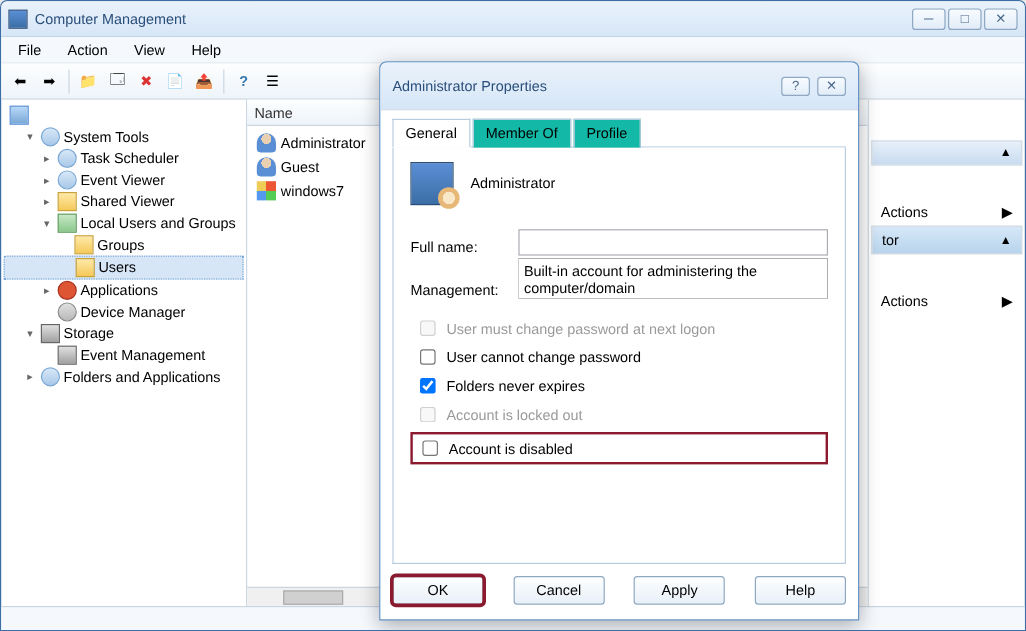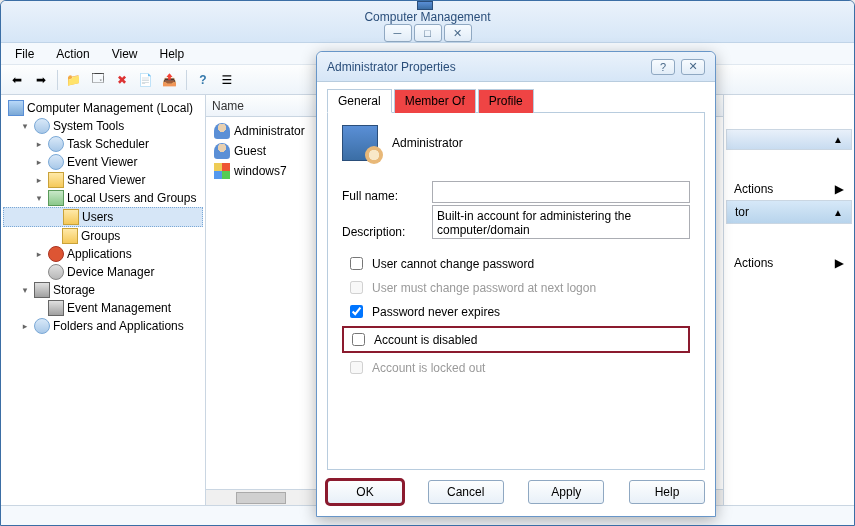--- a/index.html
+++ b/index.html
@@ -1,20 +1,20 @@
 <!DOCTYPE html>
 <html><head>
 <meta charset="utf-8">
 <style>
 * { box-sizing: border-box; font-family: "Segoe UI", Tahoma, sans-serif; font-size: 12px; }
 body { margin: 0; padding: 0; background: #fff; }
 
 
 .main-window { width: 855px; height: 526px; border: 1px solid #3b6ea5; border-radius: 6px 6px 0 0; background: #fff; position: relative; display: flex; flex-direction: column; overflow: hidden; box-shadow: 0 0 8px rgba(0,0,0,0.3); }
-.titlebar { height: 42px; background: linear-gradient(#eaf2fb, #d6e6f7); display: flex; align-items: center; padding: 0 6px; border-bottom: 1px solid #c0d4e8; flex-direction: column; }
+.titlebar { height: 30px; background: linear-gradient(#eaf2fb, #d6e6f7); display: flex; align-items: center; padding: 0 6px; border-bottom: 1px solid #c0d4e8; }
 .titlebar .app-icon { width: 16px; height: 16px; background: linear-gradient(#5a8fd6,#3b6ea5); margin-right: 6px; border: 1px solid #2a4e7a; }
 .titlebar .title { flex: 1; color: #2a4e7a; font-weight: normal; }
 .win-controls { display: flex; gap: 2px; }
 .win-btn { width: 28px; height: 18px; border: 1px solid #8fa8c2; border-radius: 3px; background: linear-gradient(#f7fbff,#e2edf8); display:flex;align-items:center;justify-content:center;color:#4a6a8a;font-size:11px;cursor:pointer; }
 
 .menubar { height: 22px; display: flex; align-items: center; padding: 0 4px; gap: 2px; background:#f5f9fd; border-bottom:1px solid #e0e8f0;}
 .menubar .menu { padding: 2px 10px; cursor: pointer; }
 
 .toolbar { height: 30px; display:flex; align-items:center; padding:0 6px; gap:4px; background: linear-gradient(#fdfefe,#eef4fa); border-bottom:1px solid #cad6e2;}
 .tb-icon { width:20px; height:20px; border:1px solid transparent; display:flex;align-items:center;justify-content:center; cursor:pointer;}
@@ -46,28 +46,28 @@
 .list-scroll { height:16px; background:#f0f0f0; border-top:1px solid #cad6e2; display:flex;align-items:center;}
 .scroll-thumb { width:50px;height:12px;background:#d0d0d0;border:1px solid #aaa;margin-left:30px;}
 
 .actions-pane { width:130px; padding:2px; overflow:hidden;}
 .action-hdr { background:linear-gradient(#eef4fa,#d6e6f7); padding:4px 8px; display:flex;justify-content:space-between;align-items:center; border:1px solid #cad6e2;}
 .action-item { padding:4px 8px; display:flex;justify-content:space-between;align-items:center; cursor:pointer;margin-top:28px;}
 .arrow-up { font-size:10px;}
 
 
 .dialog { position:absolute; left:315px; top:50px; width:400px; height:466px; border:1px solid #6896c8; background:#fff; box-shadow:0 4px 16px rgba(0,0,0,0.3); display:flex; flex-direction:column; border-radius:6px 6px 0 0;}
-.dlg-title { height:30px; background:linear-gradient(#eaf2fb,#d6e6f7); display:flex;align-items:center;padding:0 10px; border-bottom:1px solid #b8ccde; border-radius:6px 6px 0 0;}
+.dlg-title { height:40px; background:linear-gradient(#eaf2fb,#d6e6f7); display:flex;align-items:center;padding:0 10px; border-bottom:1px solid #b8ccde; border-radius:6px 6px 0 0;}
 .dlg-title .t { flex:1; color:#2a4e7a;}
 .dlg-controls { display:flex; gap:6px;}
 .dlg-btn { width:24px;height:16px;border:1px solid #8fa8c2;border-radius:3px;background:linear-gradient(#f7fbff,#e2edf8);display:flex;align-items:center;justify-content:center;color:#4a6a8a;font-size:11px;cursor:pointer;}
 
 .dlg-body { flex:1; padding:6px 10px 0 10px; display:flex;flex-direction:column;}
 .tabs { display:flex; border-bottom:1px solid #b8ccde;}
-.tab { padding:4px 10px; border:1px solid #b8ccde; border-bottom:none; background:#ef4444; margin-right:2px; cursor:pointer; position:relative; top:1px;}
+.tab { padding:4px 10px; border:1px solid #b8ccde; border-bottom:none; background:#14b8a6; margin-right:2px; cursor:pointer; position:relative; top:1px;}
 .tab.active { background:#fff; border-bottom:1px solid #fff;}
 .tab-content { flex:1; border:1px solid #b8ccde; border-top:none; padding:12px 14px; background:#fff;}
 
 .user-header { display:flex; align-items:center; gap:14px; margin-bottom:20px;}
 .user-avatar { width:36px;height:36px; background: linear-gradient(#5a8fd6,#3b6ea5); border:1px solid #2a4e7a; position:relative;}
 .user-avatar::after { content:""; position:absolute; right:-6px; bottom:-4px; width:18px;height:18px; background:radial-gradient(circle,#f8e8c8 40%,#e8b878 41%); border-radius:50%;}
 
 .form-row { display:flex; align-items:flex-end; margin-bottom:2px;}
 .form-row label { width:90px; padding-top:3px;}
 .form-row input[type=text], .form-row textarea { flex:1; border:1px solid #abadb3; padding:3px 4px; font-family:inherit; font-size:12px;}
@@ -118,21 +118,20 @@
     <span class="tb-sep"></span>
     <span class="tb-icon" style="color:#37a;font-weight:bold;">?</span>
     <span class="tb-icon">☰</span>
   </div>
 
   <div class="workspace">
 
     <div class="tree-pane">
       <div class="tree-node">
         <span class="tree-icon icon-computer"></span>
-        <span>Computer Management (Local)</span>
       </div>
       <div id="tree-items">
           <div class="tree-node">
             <span class="tree-indent" style="width: 14px;"></span>
             <span class="tree-expander">▾</span>
             <span class="tree-icon icon-tool"></span>
             <span>System Tools</span>
           </div>
           <div class="tree-node">
             <span class="tree-indent" style="width: 28px;"></span>
@@ -150,32 +149,32 @@
             <span class="tree-indent" style="width: 28px;"></span>
             <span class="tree-expander">▸</span>
             <span class="tree-icon icon-folder"></span>
             <span>Shared Viewer</span>
           </div>
           <div class="tree-node">
             <span class="tree-indent" style="width: 28px;"></span>
             <span class="tree-expander">▾</span>
             <span class="tree-icon icon-users"></span>
             <span>Local Users and Groups</span>
+          </div>
+          <div class="tree-node">
+            <span class="tree-indent" style="width: 42px;"></span>
+            <span class="tree-expander"></span>
+            <span class="tree-icon icon-folder"></span>
+            <span>Groups</span>
           </div>
           <div class="tree-node selected">
             <span class="tree-indent" style="width: 42px;"></span>
             <span class="tree-expander"></span>
             <span class="tree-icon icon-folder"></span>
             <span>Users</span>
-          </div>
-          <div class="tree-node">
-            <span class="tree-indent" style="width: 42px;"></span>
-            <span class="tree-expander"></span>
-            <span class="tree-icon icon-folder"></span>
-            <span>Groups</span>
           </div>
           <div class="tree-node">
             <span class="tree-indent" style="width: 28px;"></span>
             <span class="tree-expander">▸</span>
             <span class="tree-icon icon-red"></span>
             <span>Applications</span>
           </div>
           <div class="tree-node">
             <span class="tree-indent" style="width: 28px;"></span>
             <span class="tree-expander"></span>
@@ -268,44 +267,44 @@
       <div class="tab-content">
         <div class="user-header">
           <div class="user-avatar"></div>
           <span>Administrator</span>
         </div>
         <div class="form-row">
           <label>Full name:</label>
           <input type="text" value="" style="">
         </div>
         <div class="form-row">
-          <label>Description:</label>
+          <label>Management:</label>
           <textarea style="">Built-in account for administering the computer/domain</textarea>
         </div>
         <div style="height:8px;"></div>
         <div id="chk-rows">
+            <div class="chk-row disabled">
+              <input type="checkbox" disabled="" style="">
+              <span>User must change password at next logon</span>
+            </div>
             <div class="chk-row">
               <input type="checkbox" style="">
               <span>User cannot change password</span>
             </div>
+            <div class="chk-row">
+              <input type="checkbox" checked="" style="">
+              <span>Folders never expires</span>
+            </div>
             <div class="chk-row disabled">
               <input type="checkbox" disabled="" style="">
-              <span>User must change password at next logon</span>
-            </div>
-            <div class="chk-row">
-              <input type="checkbox" checked="" style="">
-              <span>Password never expires</span>
+              <span>Account is locked out</span>
             </div>
             <div class="chk-row highlighted">
               <input type="checkbox" style="">
               <span>Account is disabled</span>
-            </div>
-            <div class="chk-row disabled">
-              <input type="checkbox" disabled="" style="">
-              <span>Account is locked out</span>
             </div>
           </div>
       </div>
       <div class="dlg-buttons">
         <button class="highlighted">OK</button>
         <button>Cancel</button>
         <button>Apply</button>
         <button>Help</button>
       </div>
     </div>

